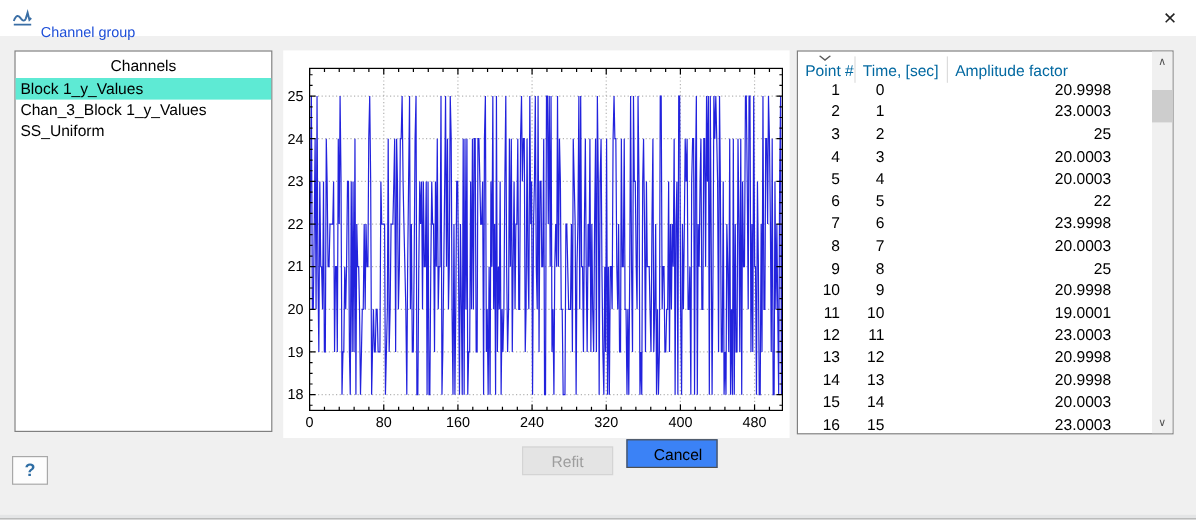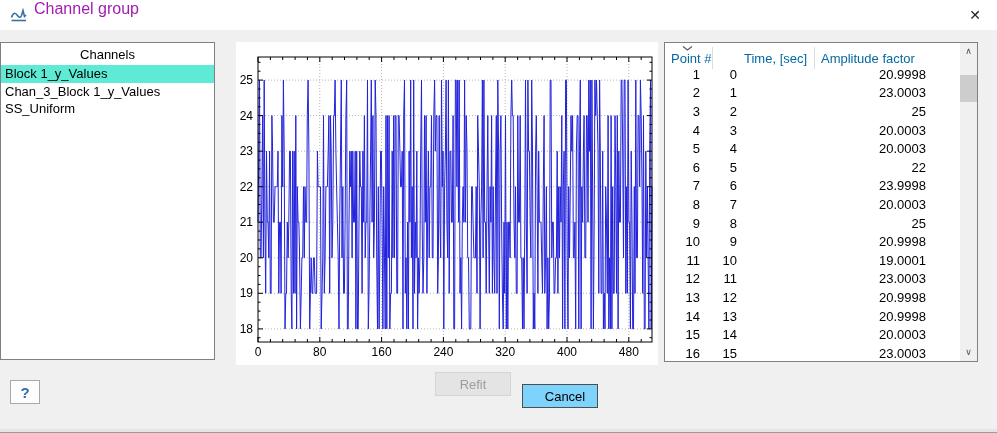--- a/index.html
+++ b/index.html
@@ -2,46 +2,46 @@
 <html><head>
 <meta charset="utf-8">
 <style>
   html,body{margin:0;padding:0;background:#d8d8d8;}
   .dialog{position:relative;width:997px;height:433px;background:#f0f0f0;
     font-family:"Liberation Sans",sans-serif;overflow:hidden;}
 
   
   .titlebar{position:absolute;left:0;top:0;right:0;height:30px;background:#ffffff;}
   .title-icon{position:absolute;left:10px;top:7px;width:18px;height:16px;}
-  .title-text{position:absolute;left:34px;top:0;font-size:16px;color:#a21caf;}
+  .title-text{position:absolute;left:34px;top:20px;font-size:12px;color:#1d4ed8;}
   .close-btn{position:absolute;right:8px;top:3px;width:28px;height:24px;display:flex;
     align-items:center;justify-content:center;font-size:14px;color:#222;cursor:default;}
 
   
   .panel{position:absolute;background:#fff;border:1px solid #808080;box-sizing:border-box;}
-  .channels{left:0;top:42px;width:215px;height:318px;}
+  .channels{left:12px;top:42px;width:215px;height:318px;}
   .channels-header{text-align:center;font-size:13px;color:#000;padding:4px 0 3px 0;}
   .channel-item{font-size:13px;line-height:17.5px;padding-left:4px;white-space:nowrap;color:#000;}
   .channel-item.selected{background:#5eead4;}
 
   
   .plot-panel{position:absolute;left:236px;top:42px;width:422px;height:323px;background:#fff;}
   .plot-panel svg{display:block;}
   .grid{stroke:#b4b4b4;stroke-width:1;stroke-dasharray:1 2;}
   .frame{fill:none;stroke:#000;stroke-width:1;}
   .tick{stroke:#000;stroke-width:1;}
   .sig{fill:none;stroke-width:1;}
   .ticklab{font-size:12px;fill:#000;font-family:"Liberation Sans",sans-serif;}
 
   
   .table-panel{left:664px;top:42px;width:314px;height:320px;}
   .thead{position:absolute;left:0;top:4px;right:17px;height:22px;display:flex;font-size:13px;color:#0369a1;}
   .th{box-sizing:border-box;display:flex;align-items:center;padding-left:6px;height:100%;
       border-right:1px solid #dcdcdc;}
-  .th0{width:48px;}.th1{width:77px;margin-left:25px;}.th2{flex:1;border-right:none;}
+  .th0{width:48px;}.th1{width:77px;}.th2{flex:1;border-right:none;}
   .sort-chevron{position:absolute;left:17px;top:-1px;}
   .tbody{position:absolute;left:0;top:22px;right:17px;bottom:0;overflow:hidden;}
   .tr{display:flex;height:18.6px;align-items:center;font-size:13px;color:#000;}
   .td{box-sizing:border-box;}
   .td0{width:48px;text-align:right;padding-right:13px;}
   .td1{width:77px;text-align:right;padding-right:53px;}
   .td2{flex:1;text-align:right;padding-right:34px;}
 
   
   .scrollbar{position:absolute;top:0;right:0;bottom:0;width:17px;background:#f0f0f0;}
@@ -49,21 +49,21 @@
     font-size:9px;color:#505050;line-height:1;}
   .sb-thumb{position:absolute;left:0;right:0;top:32px;height:27px;background:#cdcdcd;}
   .sb-down{position:absolute;left:0;right:0;bottom:0;}
 
   
   .btn{position:absolute;box-sizing:border-box;display:flex;align-items:center;justify-content:center;
     font-size:13px;font-family:"Liberation Sans",sans-serif;}
   .help-btn{left:10px;top:380px;width:30px;height:24px;background:#fdfdfd;border:1px solid #a8a8a8;
     color:#2e6da4;font-size:15px;font-weight:bold;}
   .refit-btn{left:435px;top:372px;width:76px;height:24px;background:#e4e4e4;border:1px solid #d4d4d4;color:#9d9d9d;}
-  .cancel-btn{left:522px;top:384px;width:76px;height:24px;background:#7dd3fc;border:1px solid #4f4f4f;color:#000;padding-left:10px;}
+  .cancel-btn{left:522px;top:366px;width:76px;height:24px;background:#3b82f6;border:1px solid #4f4f4f;color:#000;padding-left:10px;}
 
   
   .statusbar{position:absolute;left:0;right:0;top:406px;height:23px;background:#fff;
     font-size:12px;color:#000;padding:5px 0 0 4px;box-sizing:border-box;}
   .bottom-strip{position:absolute;left:0;right:0;bottom:1px;height:3px;background:#e4e5e6;}
   .bottom-edge{position:absolute;left:0;right:0;bottom:0;height:1px;background:#9b9b9b;}
 </style>
 </head>
 <body>
 

